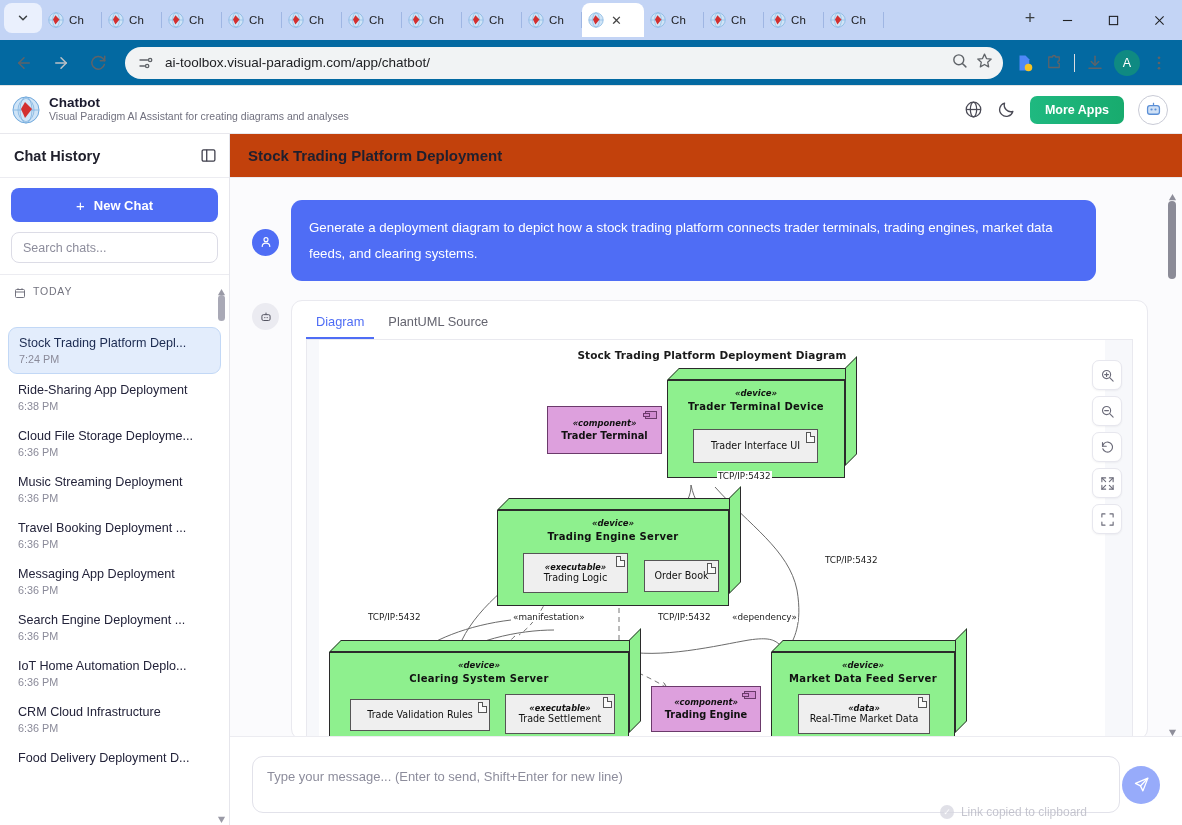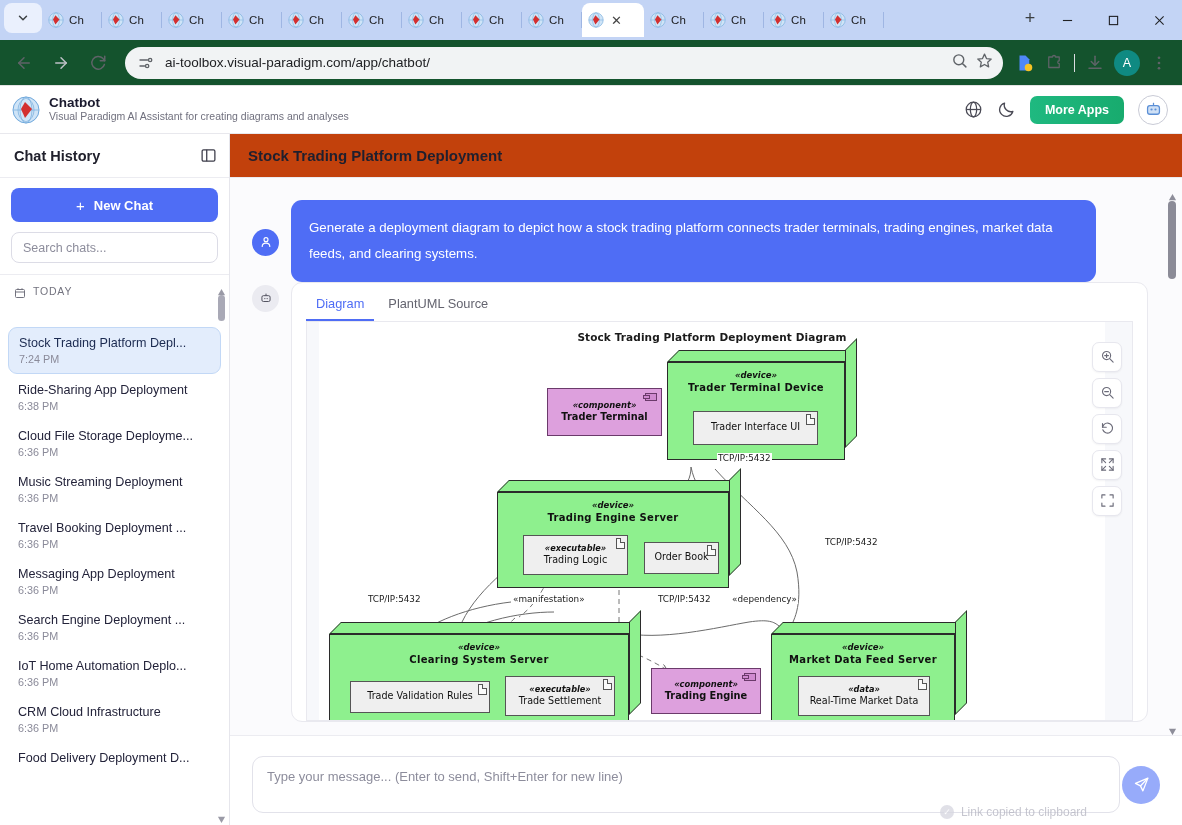--- a/index.html
+++ b/index.html
@@ -68,21 +68,21 @@
   }
   .win-btn {
     width: 46px; height: 40px;
     display: flex; align-items: center; justify-content: center;
     color: #202124;
   }
   .win-btn svg { width: 11px; height: 11px; }
 
   .browser-toolbar {
     height: 46px;
-    background: #14532d;
+    background: #0369a1;
     display: flex; align-items: center;
     padding: 0 8px;
     border-bottom: 1px solid #e3e3e3;
   }
   .nav-btn {
     width: 32px; height: 32px;
     display: flex; align-items: center; justify-content: center;
     color: #5f6368; margin-right: 5px;
   }
   .nav-btn svg { width: 18px; height: 18px; }
@@ -236,21 +236,21 @@
   }
   .msg-avatar svg { width: 14px; height: 14px; color: #fff; }
   .user-bubble {
     background: #4f6df5; color: #fff;
     border-radius: 11px;
     padding: 15px 18px;
     font-size: 13.3px; line-height: 1.95;
     max-width: 805px;
   }
 
-  .assistant-row { display: flex; align-items: flex-start; gap: 12px; }
+  .assistant-row { display: flex; align-items: flex-start; gap: 12px; margin-top: 19px; }
   .bot-bubble-avatar {
     width: 27px; height: 27px; border-radius: 50%;
     background: #ebebf1; flex: 0 0 auto;
     display: flex; align-items: center; justify-content: center;
     margin-top: 3px;
   }
   .bot-bubble-avatar svg { width: 14px; height: 14px; color: #52525f; }
   .result-card {
     flex: 1 1 auto;
     background: #fff;

